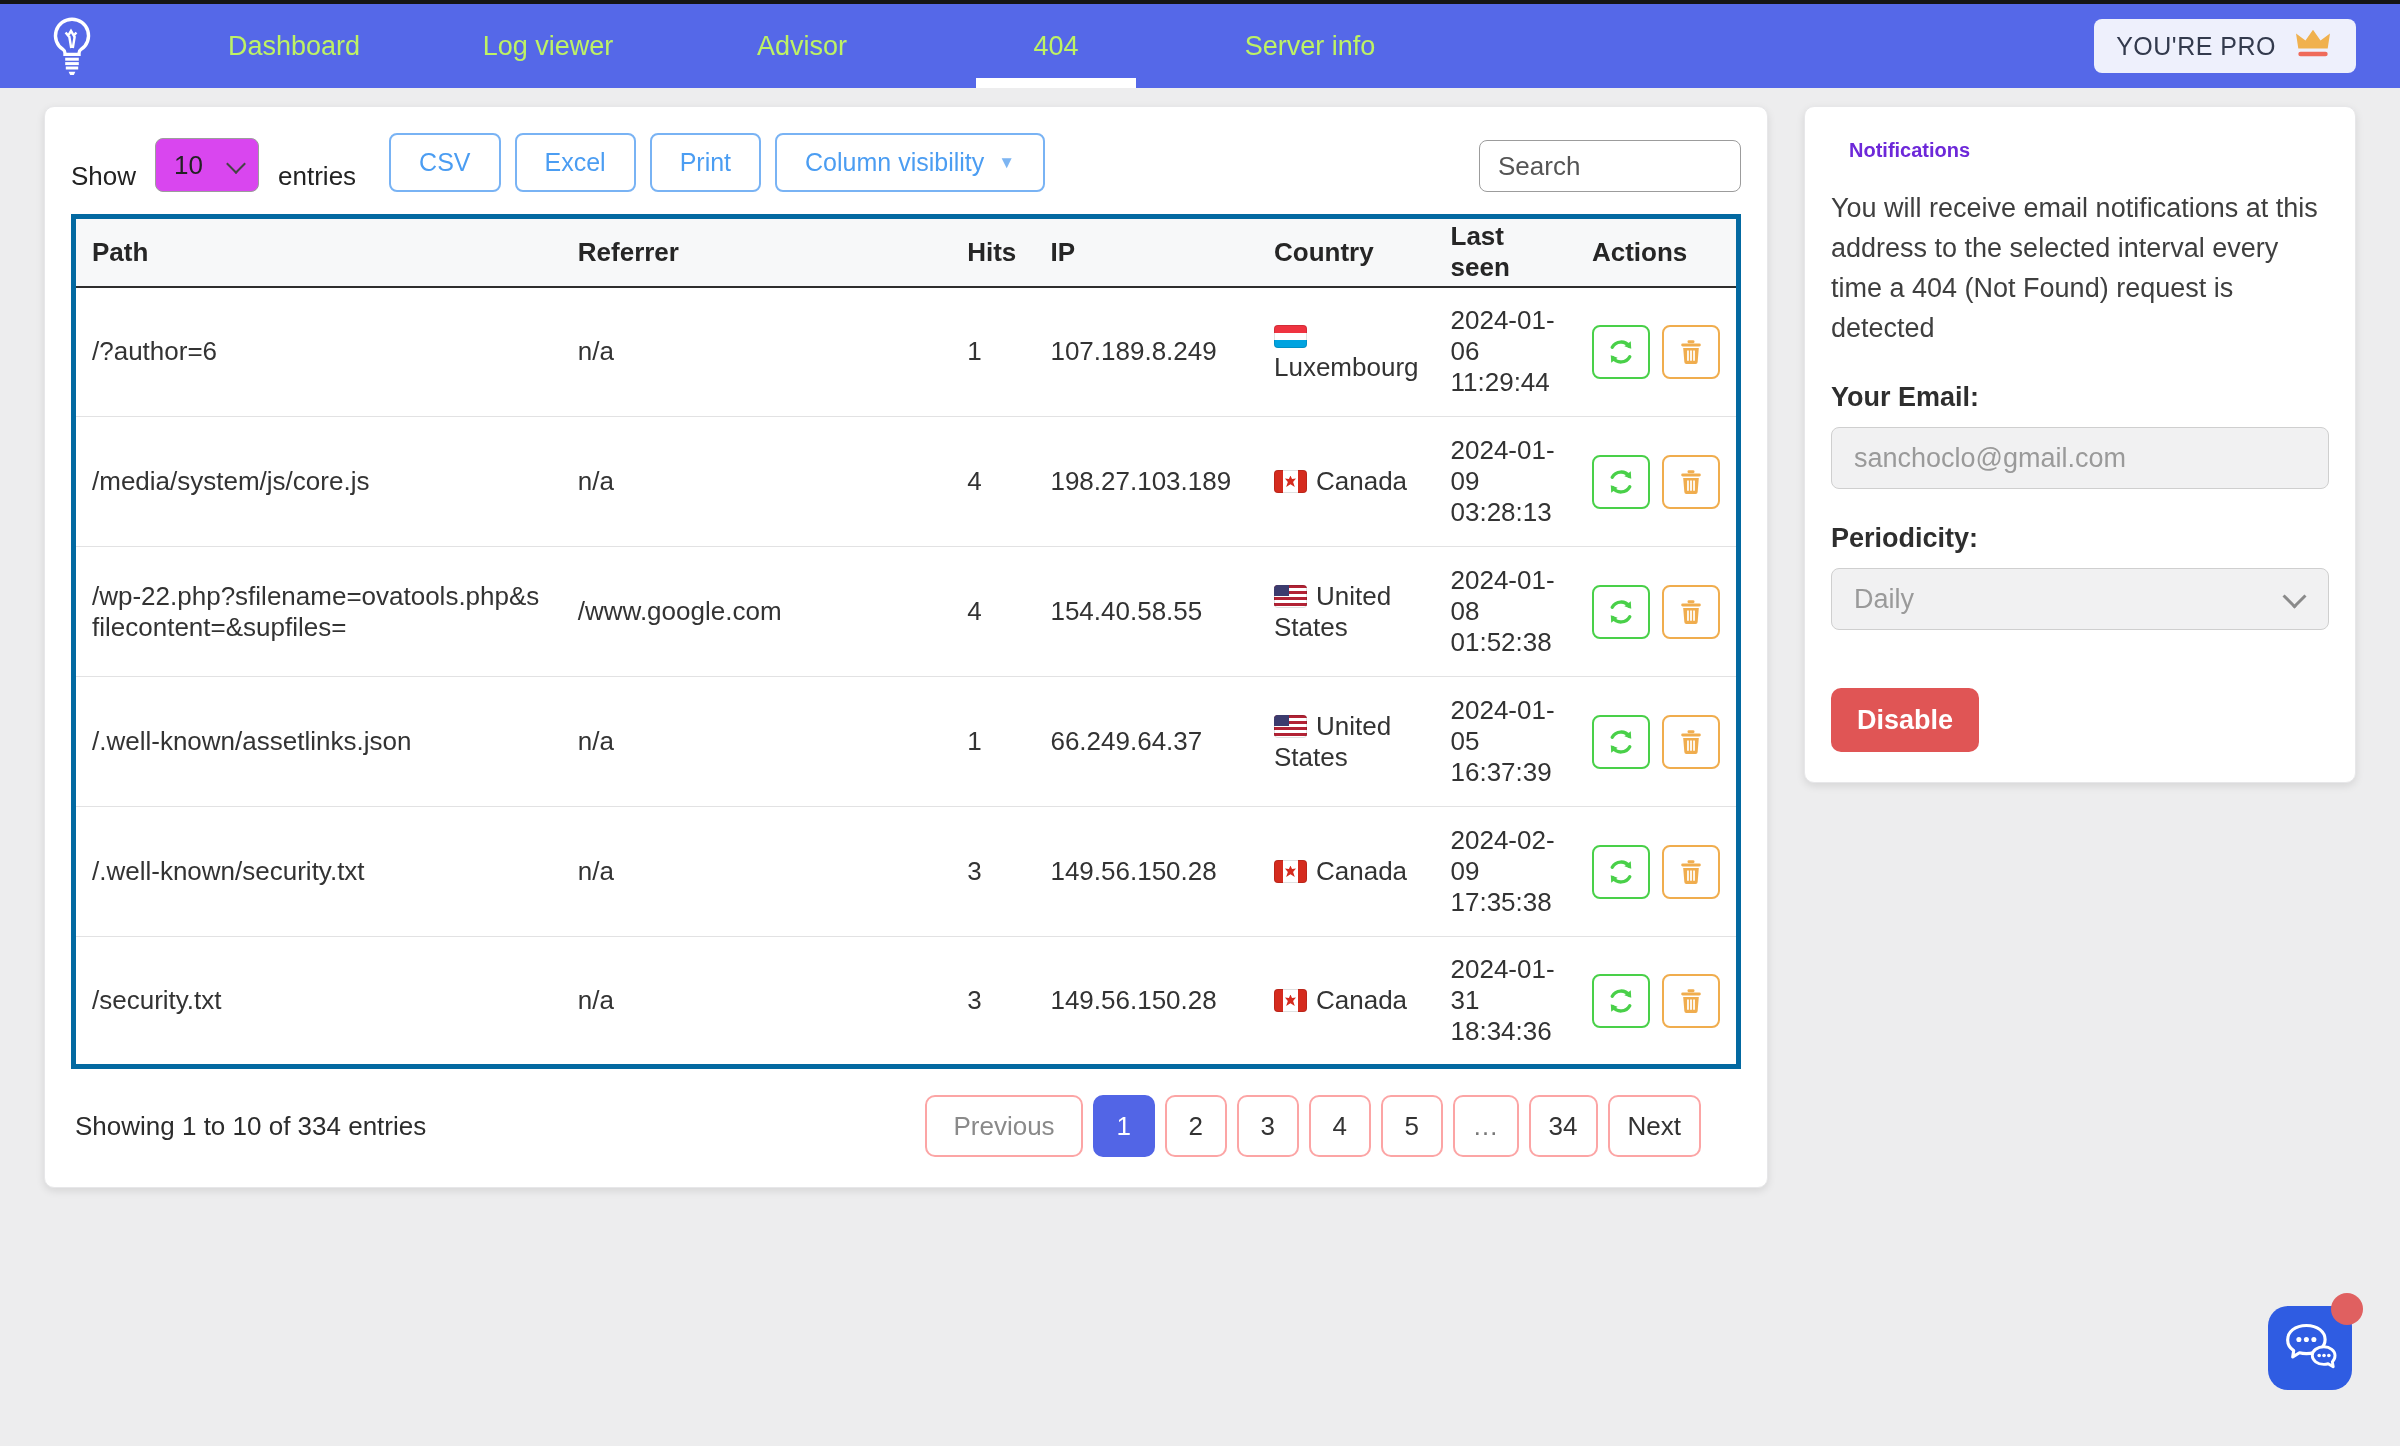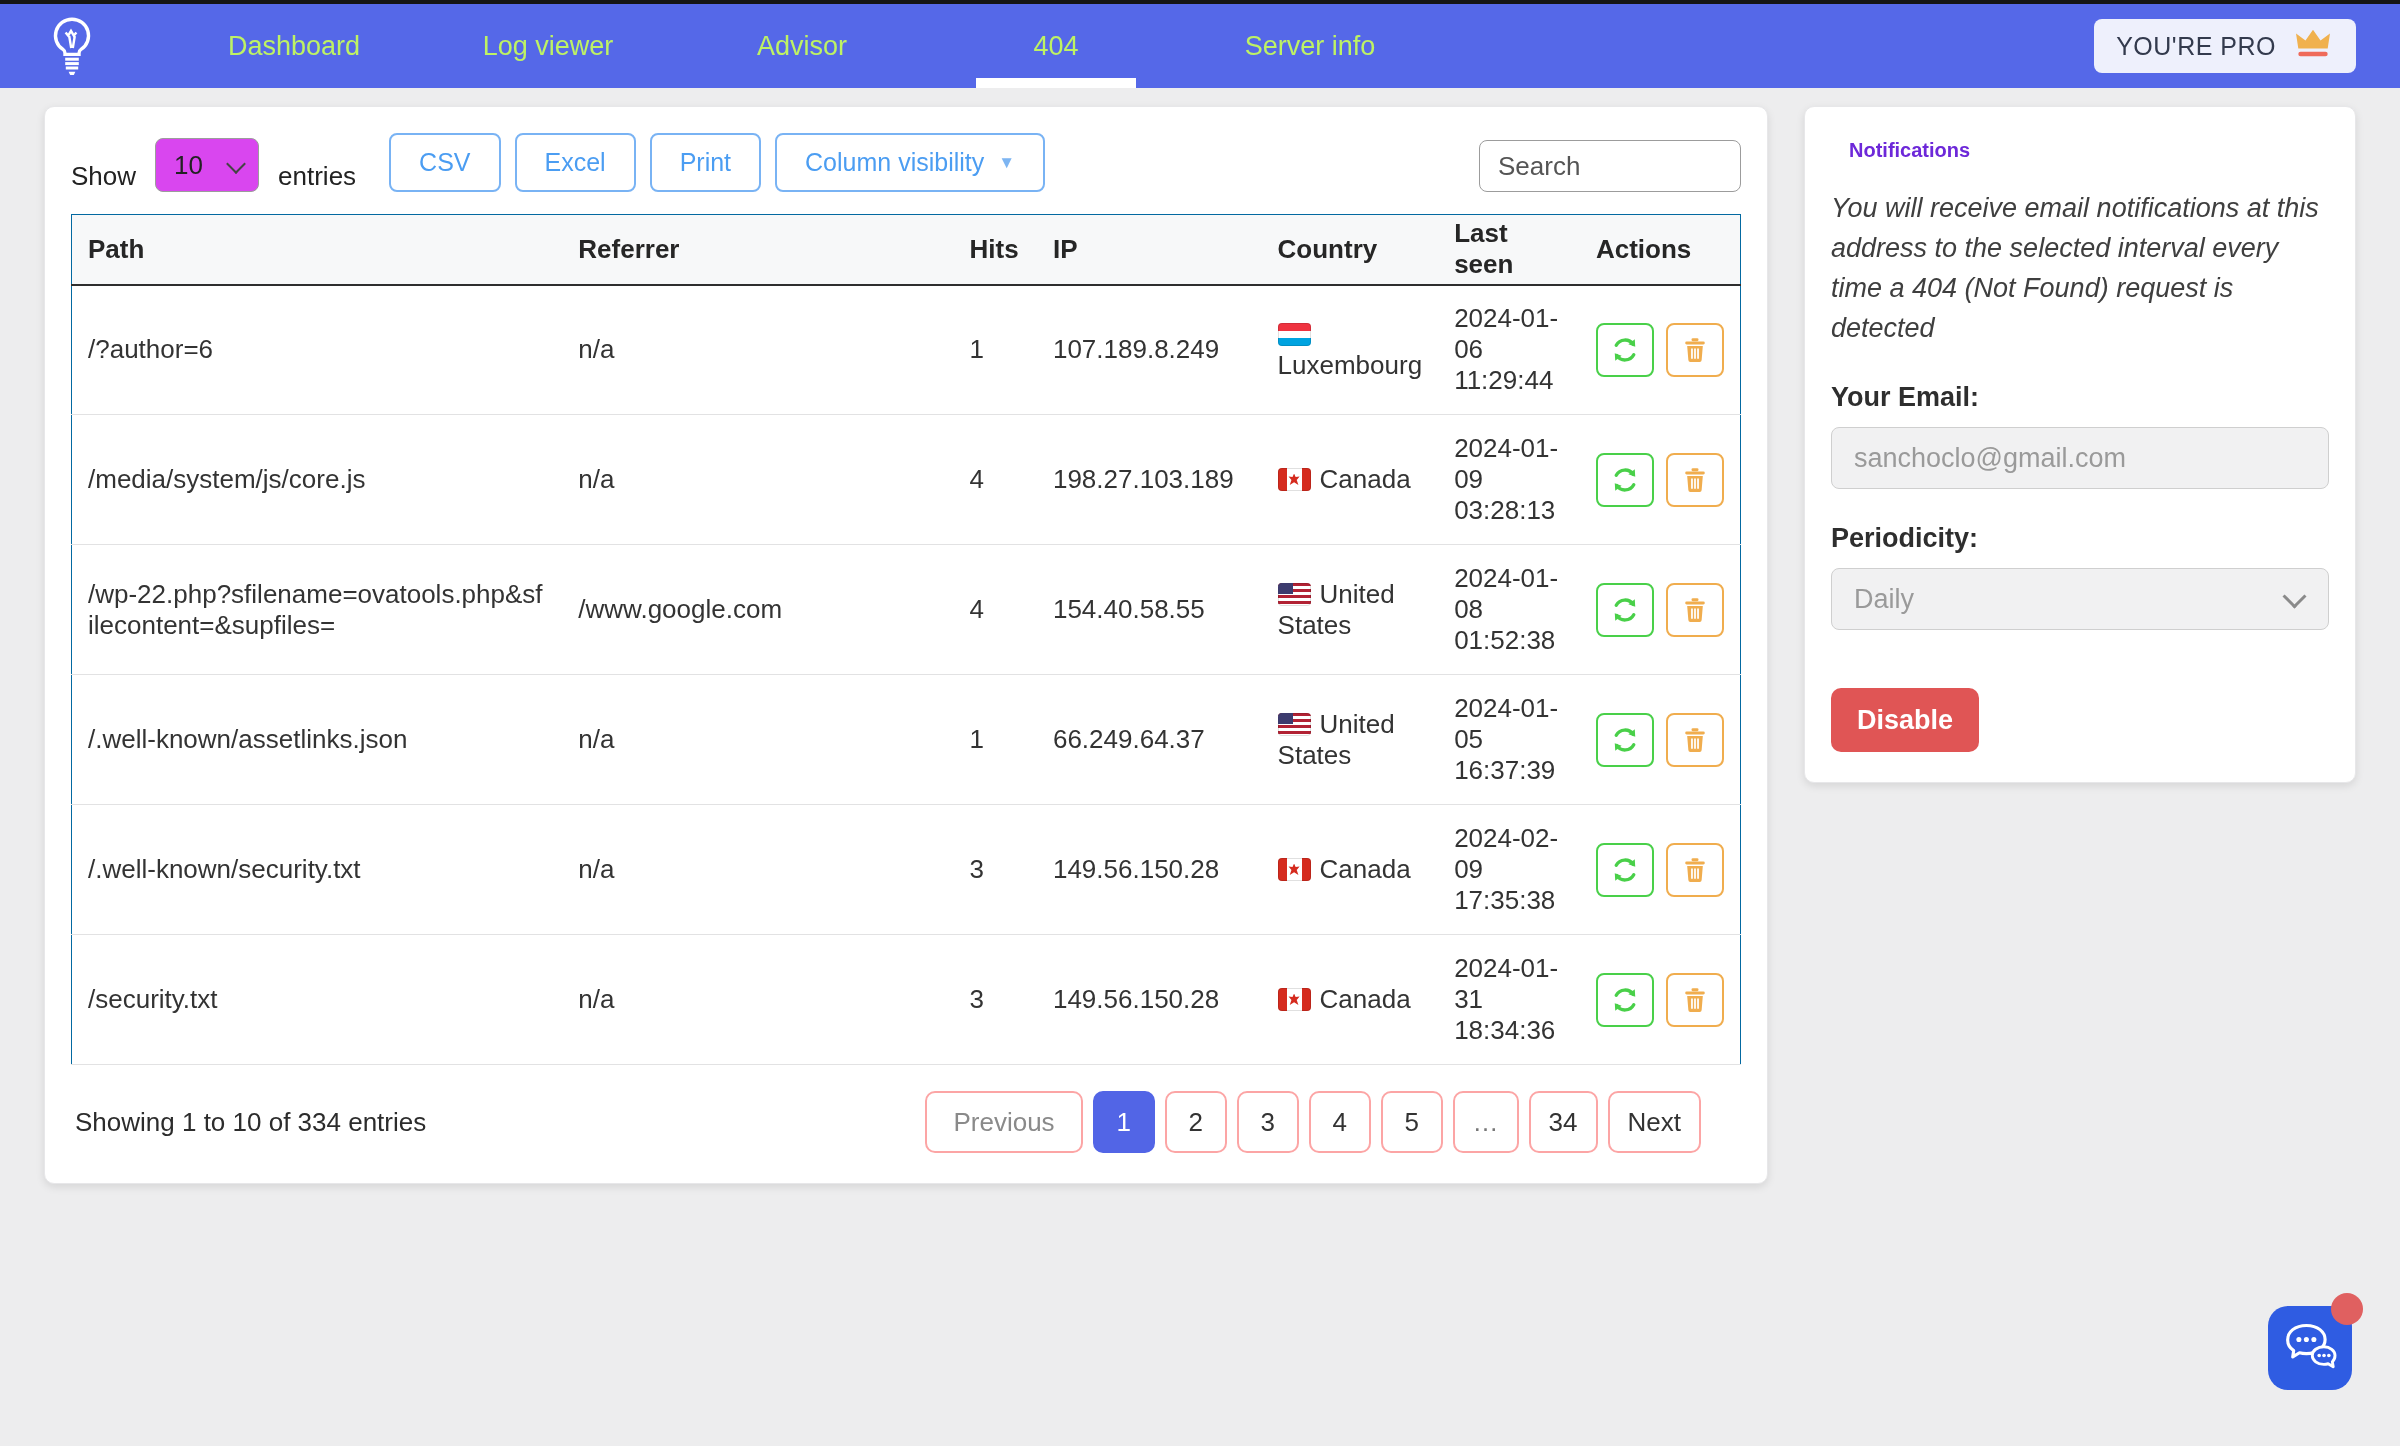--- a/index.html
+++ b/index.html
@@ -70,21 +70,21 @@
     border-radius:8px; padding:13px 28px; cursor:pointer; font-family:inherit;
     display:flex; align-items:center; gap:14px;
   }
   .blue-btn .caret { font-size:17px; color:#7db5f2; }
   .search-input {
     margin-left:auto; width:262px; height:52px; border:1px solid #9c9c9c; border-radius:8px;
     font-size:26px; padding:0 18px; color:#333; font-family:inherit; background:#fff;
   }
   .search-input::placeholder { color:#555; }
   
-  table { width:100%; border-collapse:collapse; margin-top:22px; font-size:26px; border:1px solid #0369a1;padding-left:36px; }
+  table { width:100%; border-collapse:collapse; margin-top:22px; font-size:26px; border:5px solid #0369a1;padding-left:36px; }
   thead th {
     text-align:left; background:#f7f8f9; color:#262626; font-weight:bold;
     padding:0 16px; height:70px; border-bottom:2px solid #2e2e2e; cursor:pointer;
   }
   tbody td {
     height:130px; padding:14px 16px; border-bottom:1px solid #e2e2e3;
     vertical-align:middle; color:#333; overflow-wrap:break-word; word-break:break-all;
   }
   tbody td.cell-country, tbody td.cell-lastseen { word-break:normal; }
   .flag {
@@ -118,21 +118,21 @@
     min-width:62px; height:62px; border:2px solid #fca5a5; border-radius:10px;
     background:#fff; color:#333; font-size:26px; padding:0 18px; cursor:pointer;
     font-family:inherit;
   }
   .page-btn.prev { color:#8a8a8a; padding:0 26px; }
   .page-btn.ellipsis { color:#777; }
   .page-btn.active { background:#5265e6; color:#fff; border-color:#5265e6; }
   
   .notif-card { width:552px; flex:0 0 auto; padding:32px 26px 30px; }
   .notif-title { font-size:20px; font-weight:bold; color:#6d28d9;margin-left:18px; }
-  .notif-desc { font-size:27px; color:#3f3f3f; line-height:40px; margin-top:26px;font-style:italic; }
+  .notif-desc { font-size:27px; color:#3f3f3f; line-height:40px; margin-top:26px; }
   .field-label { font-size:27px; font-weight:bold; color:#2e2e2e; margin-top:34px; }
   .notif-input {
     margin-top:14px; width:100%; height:62px; background:#f1f1f2; border:1px solid #cfcfcf;
     border-radius:8px; font-size:27px; padding:0 22px; color:#444; font-family:inherit;
   }
   .notif-input::placeholder { color:#9a9a9a; }
   .notif-select-wrap { position:relative; margin-top:14px; }
   .notif-select {
     width:100%; height:62px; background:#f1f1f2; border:1px solid #cfcfcf; border-radius:8px;
     font-size:27px; padding:0 60px 0 22px; color:#9a9a9a; appearance:none; -webkit-appearance:none;

